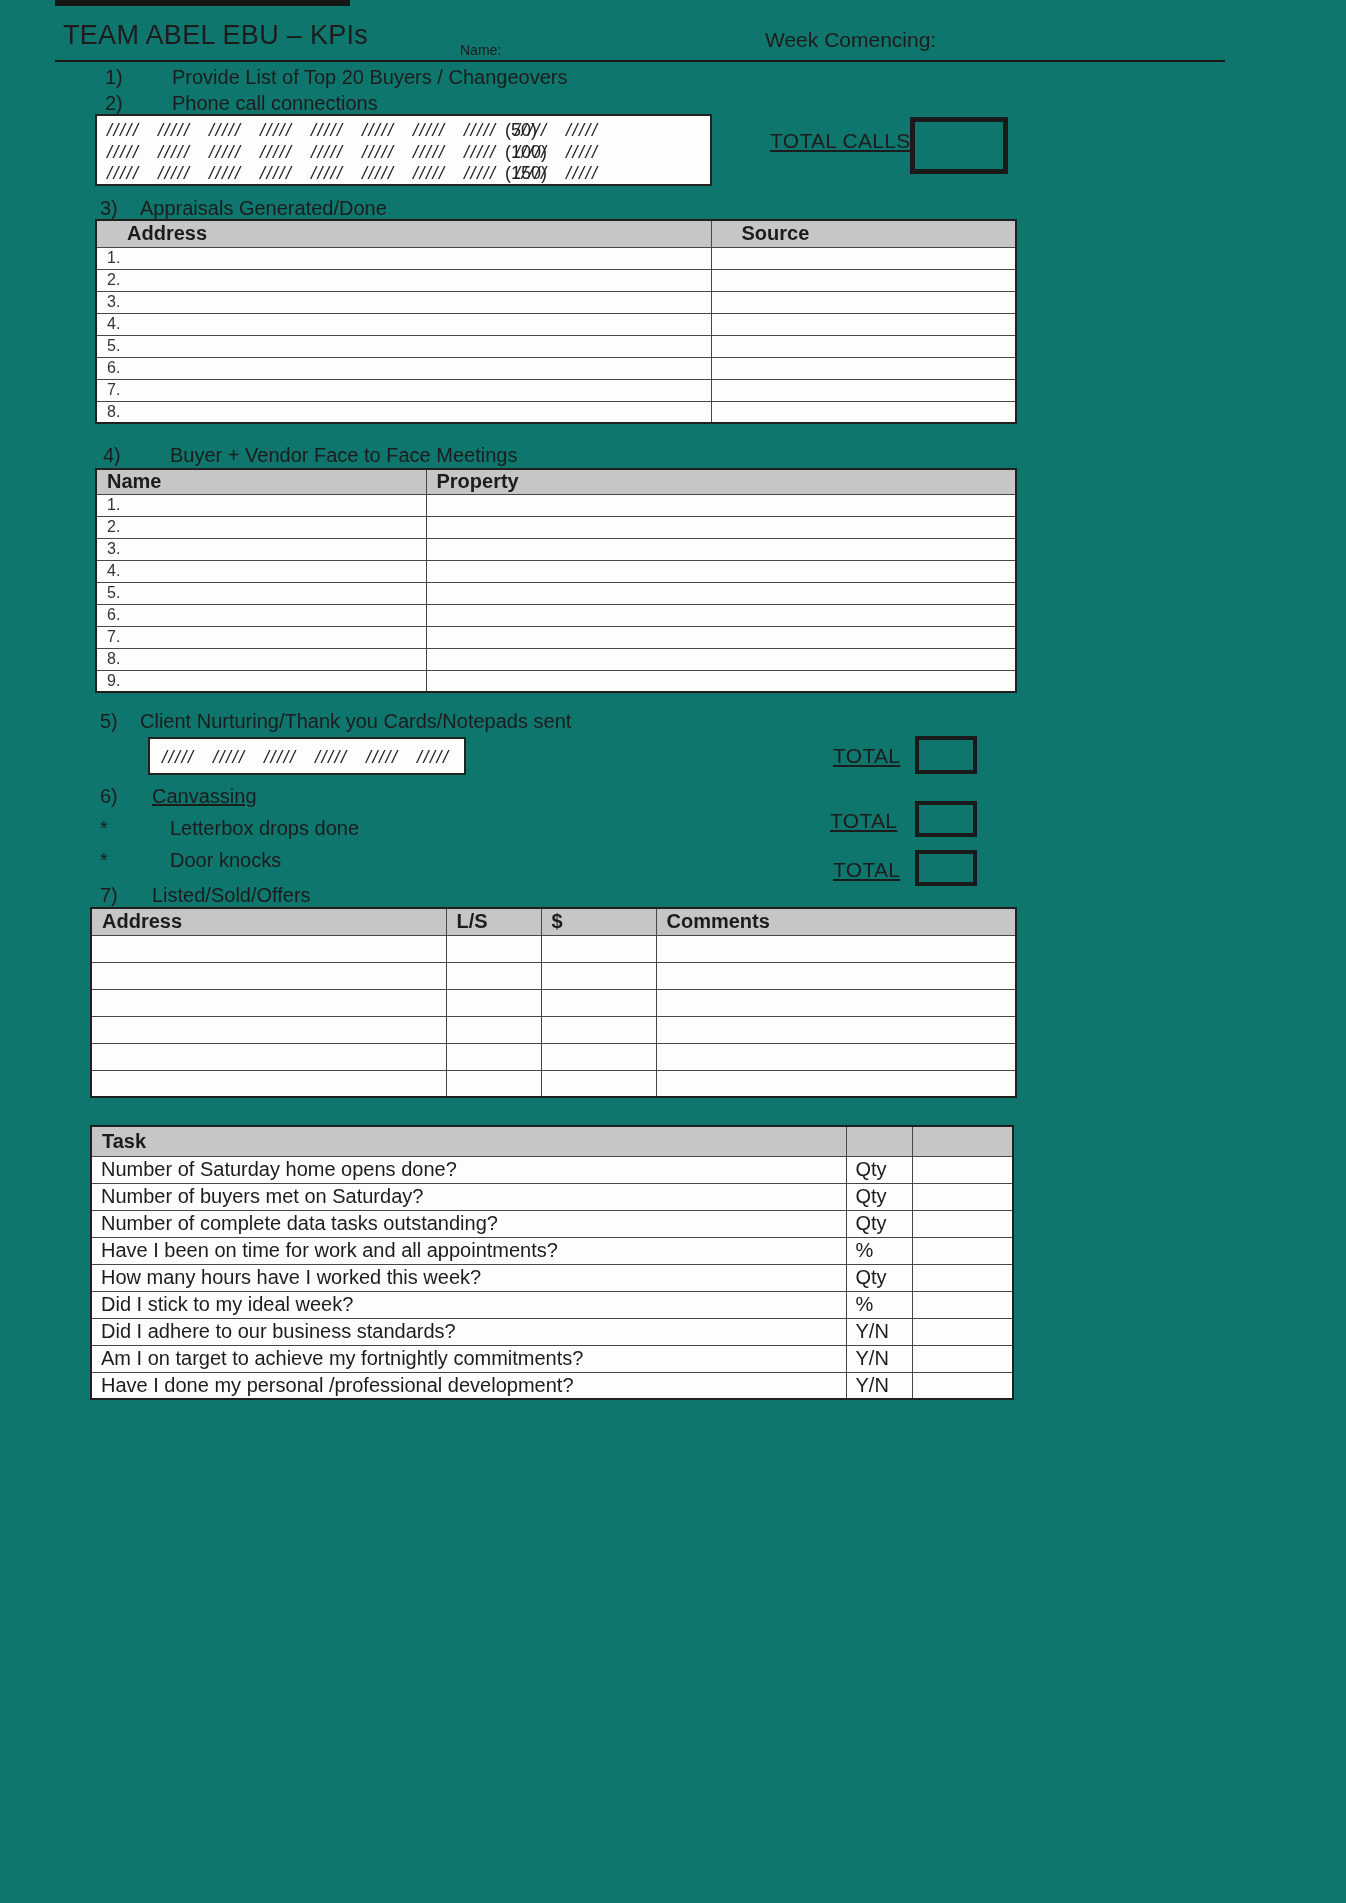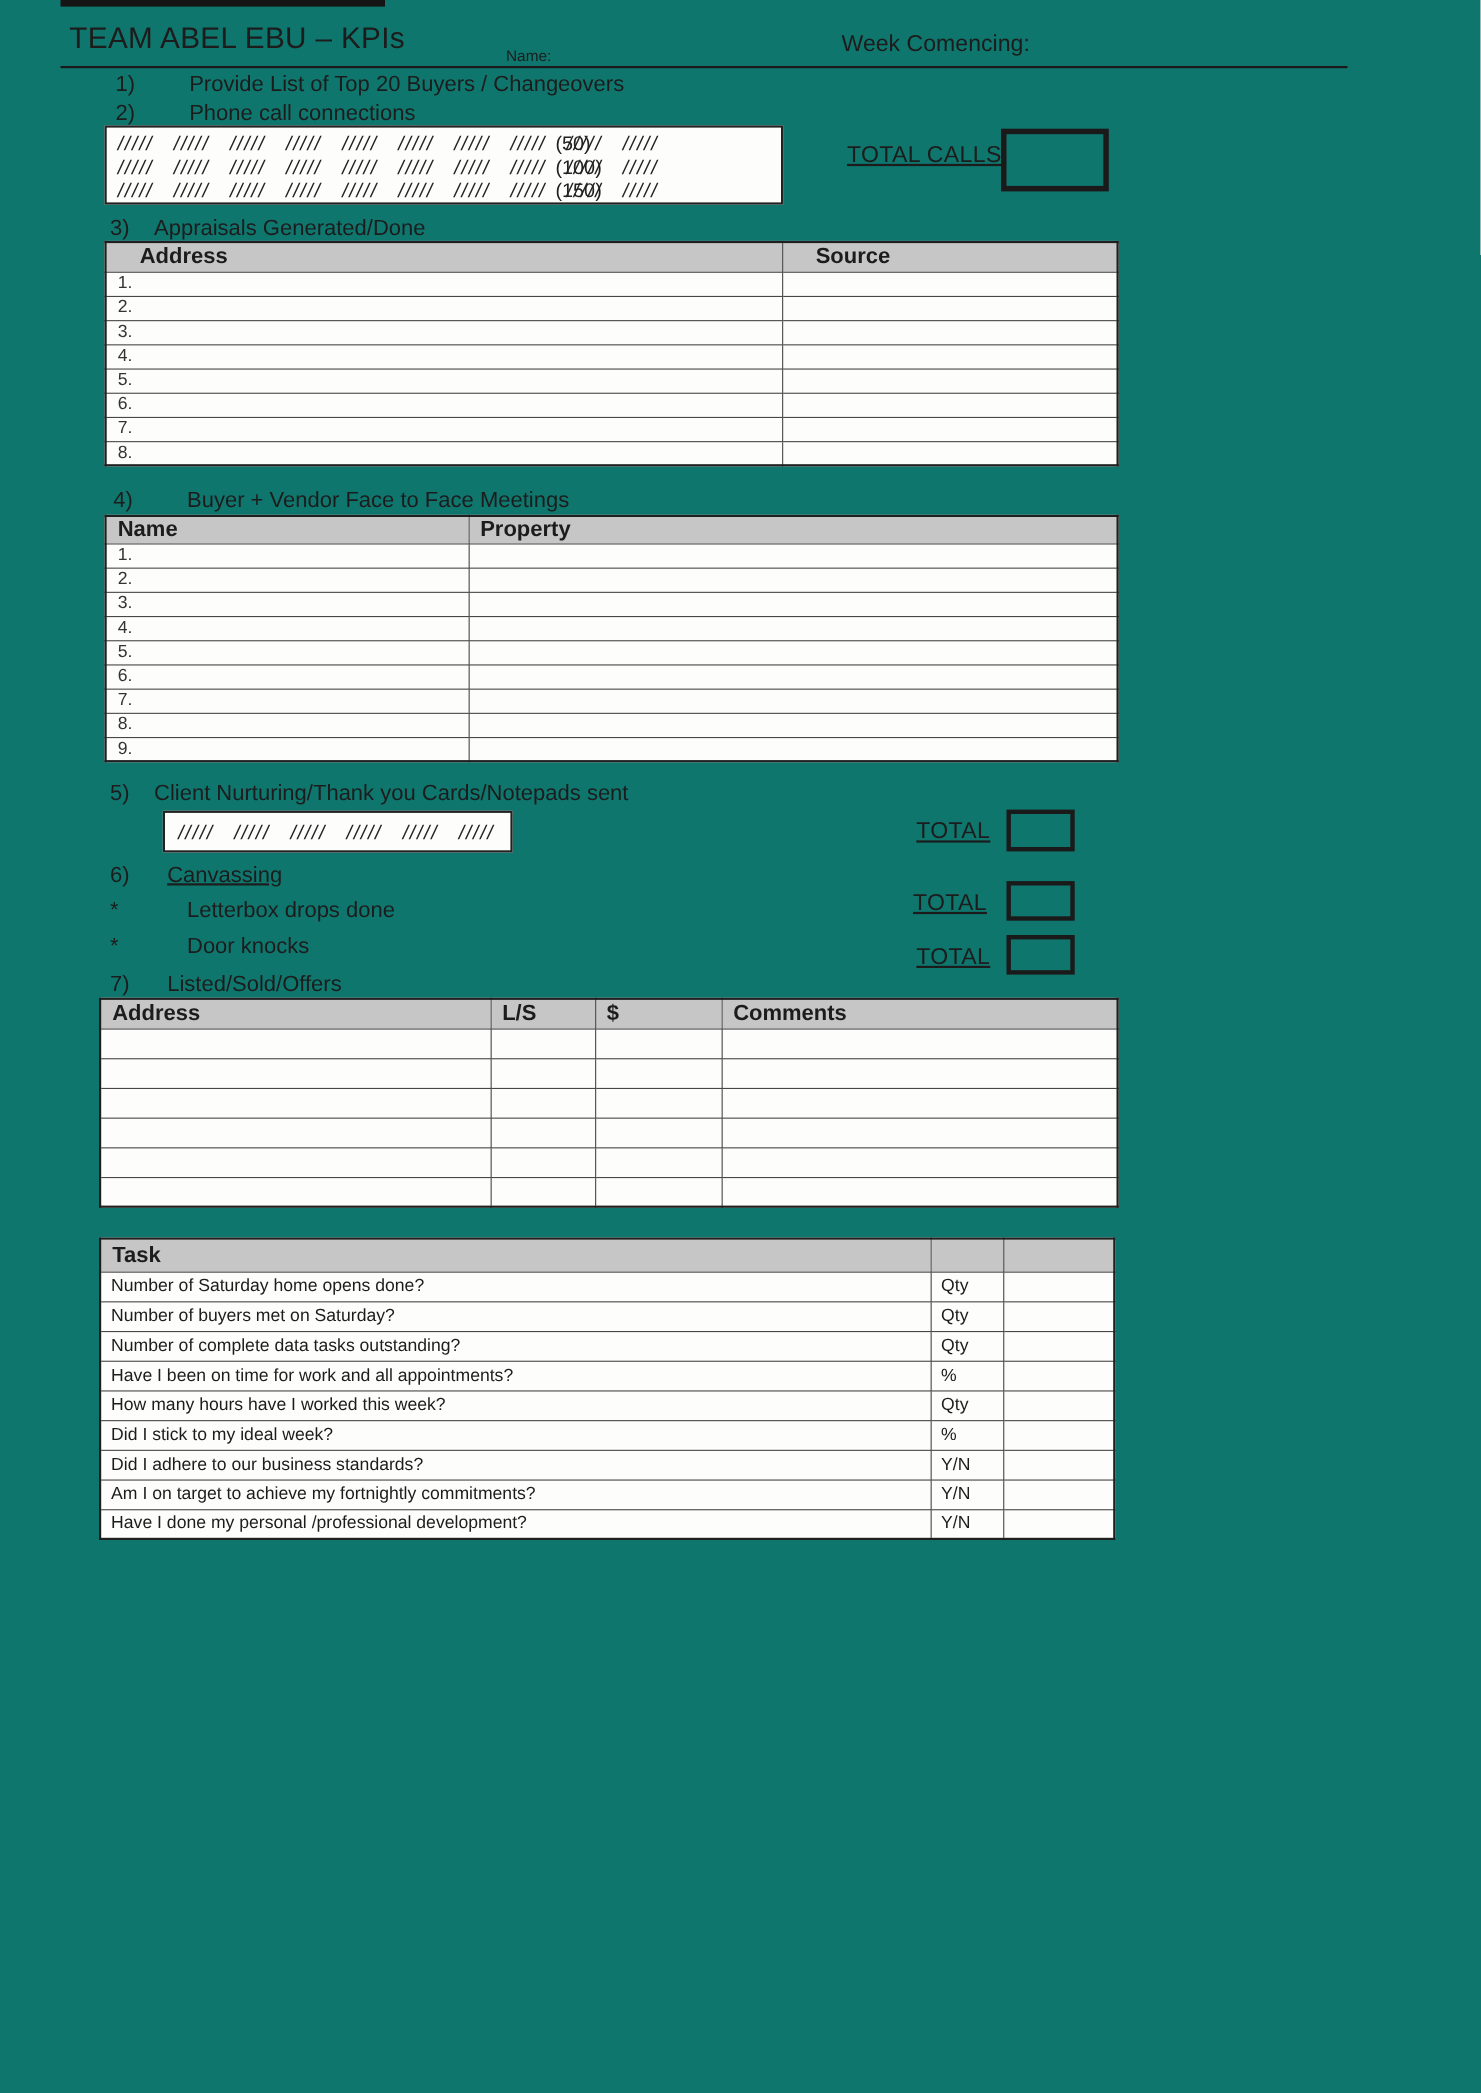--- a/index.html
+++ b/index.html
@@ -49,21 +49,21 @@
   .t3 th { height:27px; padding-left:30px; }
   .t3 td { height:22px; font-size:16px; padding-left:10px; color:#333; }
 
   .t4 th { height:25px; padding-left:10px; }
   .t4 td { height:22px; font-size:16px; padding-left:10px; color:#333; }
 
   .t7 th { height:27px; padding-left:10px; }
   .t7 td { height:27px; font-size:18px; padding-left:10px; }
 
   .ttask th { height:30px; padding-left:10px; font-size:21px; }
-  .ttask td { height:27px; font-size:16px; padding-left:9px; }
+  .ttask td { height:27px; font-size:20px; padding-left:9px; }
 </style>
 </head>
 <body>
 
 <div class="page">
 
   <div class="abs scan-mark" style="left:55px; top:0; width:295px; height:6px;"></div>
 
   <div class="abs header">
     <span class="title">TEAM ABEL EBU – KPIs</span>

